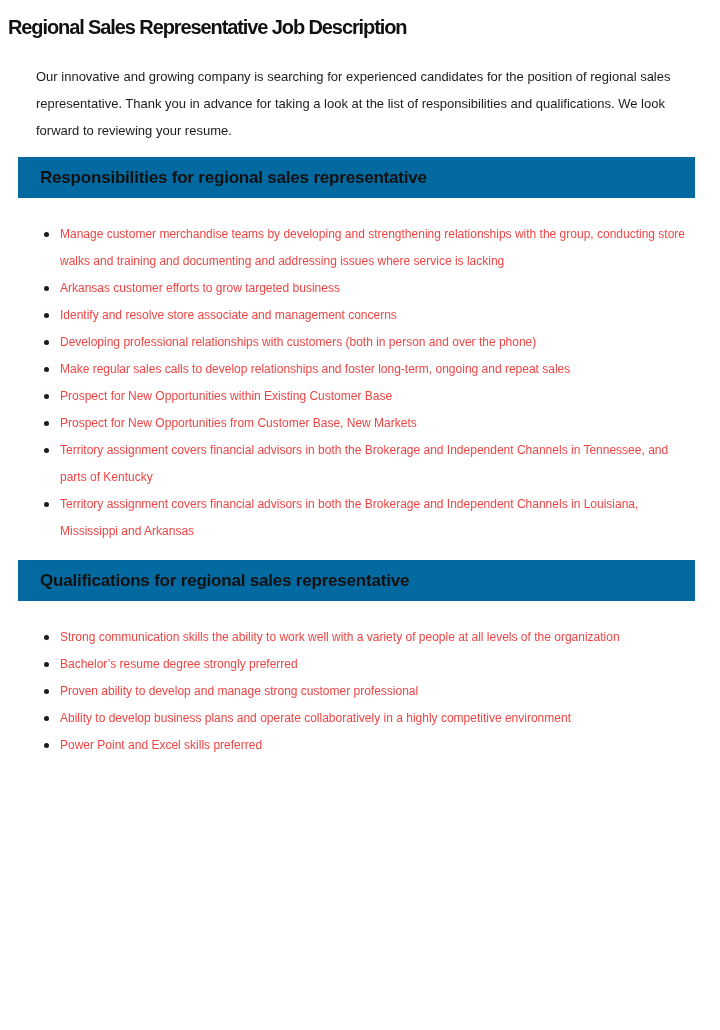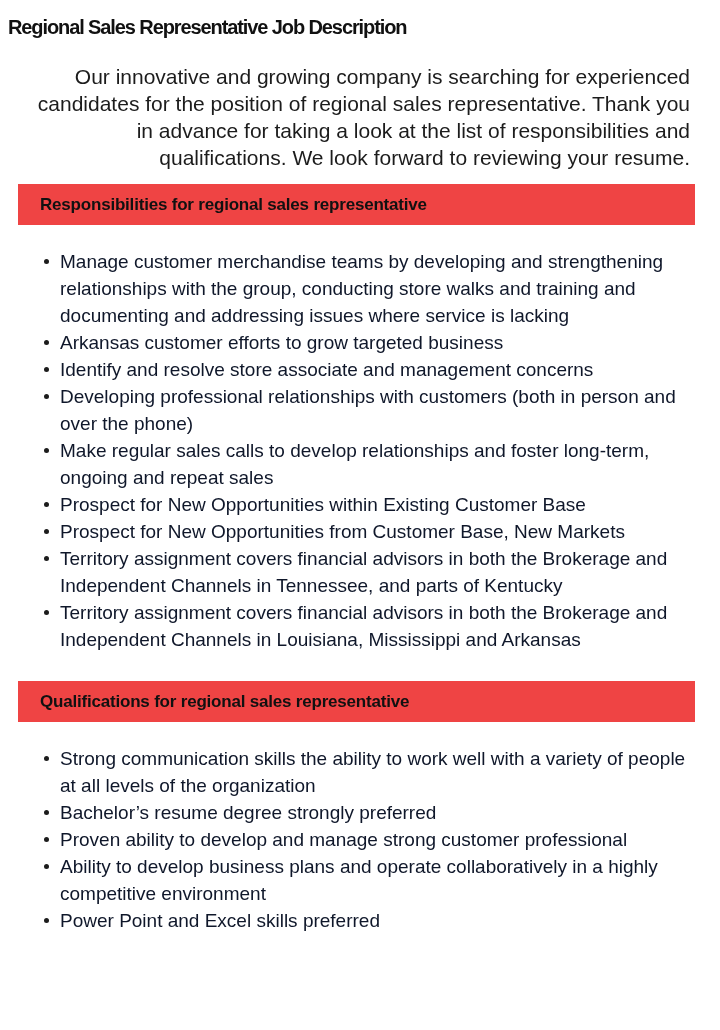--- a/index.html
+++ b/index.html
@@ -24,50 +24,49 @@
     margin: 8px 8px 0 8px;
     font-size: 20px;
     line-height: 38px;
     font-weight: 800;
     letter-spacing: -1.1px;
     color: #111111;
     white-space: nowrap;
   }
   p.intro {
     margin: 17px 30px 0 36px;
-    font-size: 21px;
+    font-size: 13px;
     line-height: 27px;
     color: #1c1c1c;
-    text-align: right;
   }
   .section-bar {
     margin: 13px 25px 0 18px;
-    background: #ef4444;
+    background: #0369a1;
     height: 41px;
     display: flex;
     align-items: center;
     padding-left: 22px;
     box-sizing: border-box;
   }
   .section-bar.second {
-    margin-top: 28px;
+    margin-top: 15px;
   }
   .section-bar .section-heading {
     font-size: 17px;
     font-weight: bold;
     letter-spacing: -0.2px;
     color: #111111;
   }
   ul.bullets {
     list-style: none;
     margin: 23px 22px 0 43px;
     padding: 0;
-    font-size: 19px;
+    font-size: 12px;
     line-height: 27px;
-    color: #0f172a;
+    color: #ef4444;
   }
   ul.bullets li {
     position: relative;
     padding-left: 17px;
   }
   .bullet-dot {
     position: absolute;
     left: 1px;
     top: 11px;
     width: 5px;

